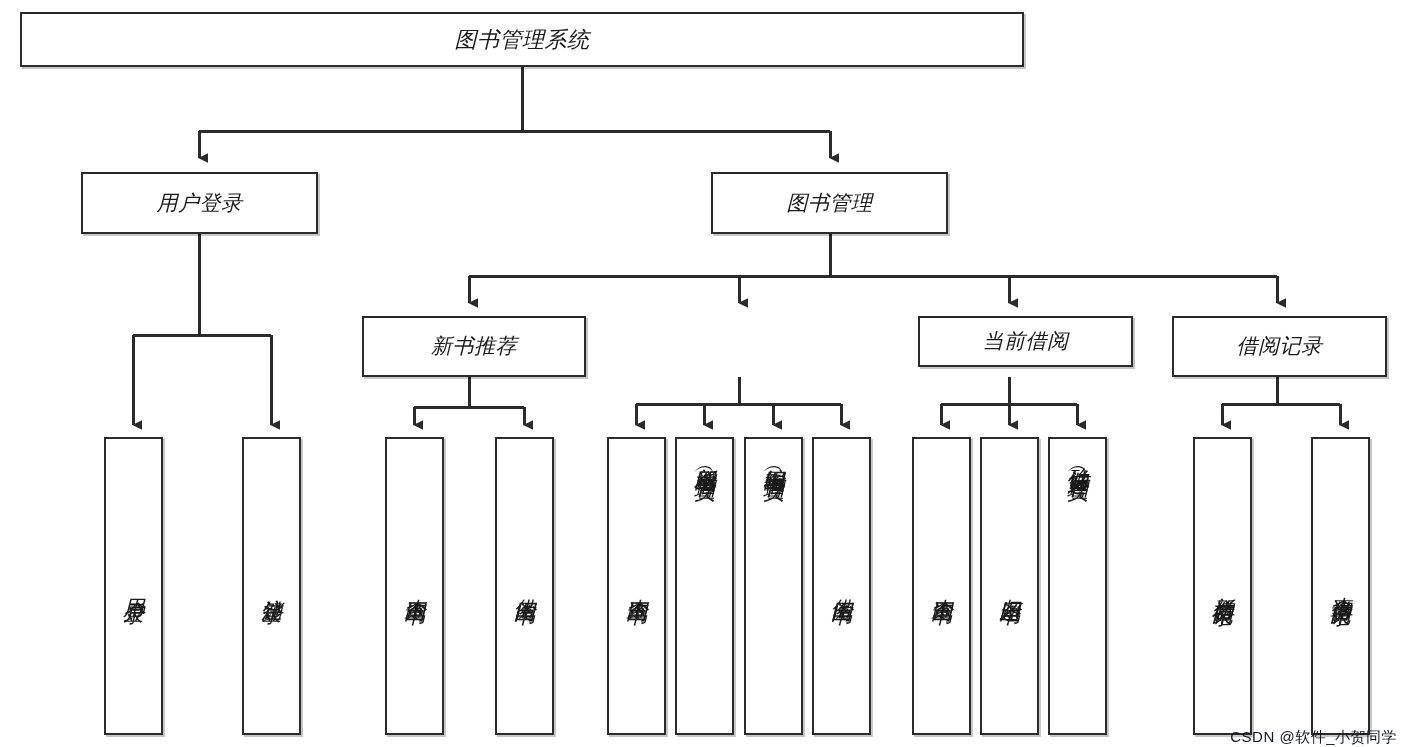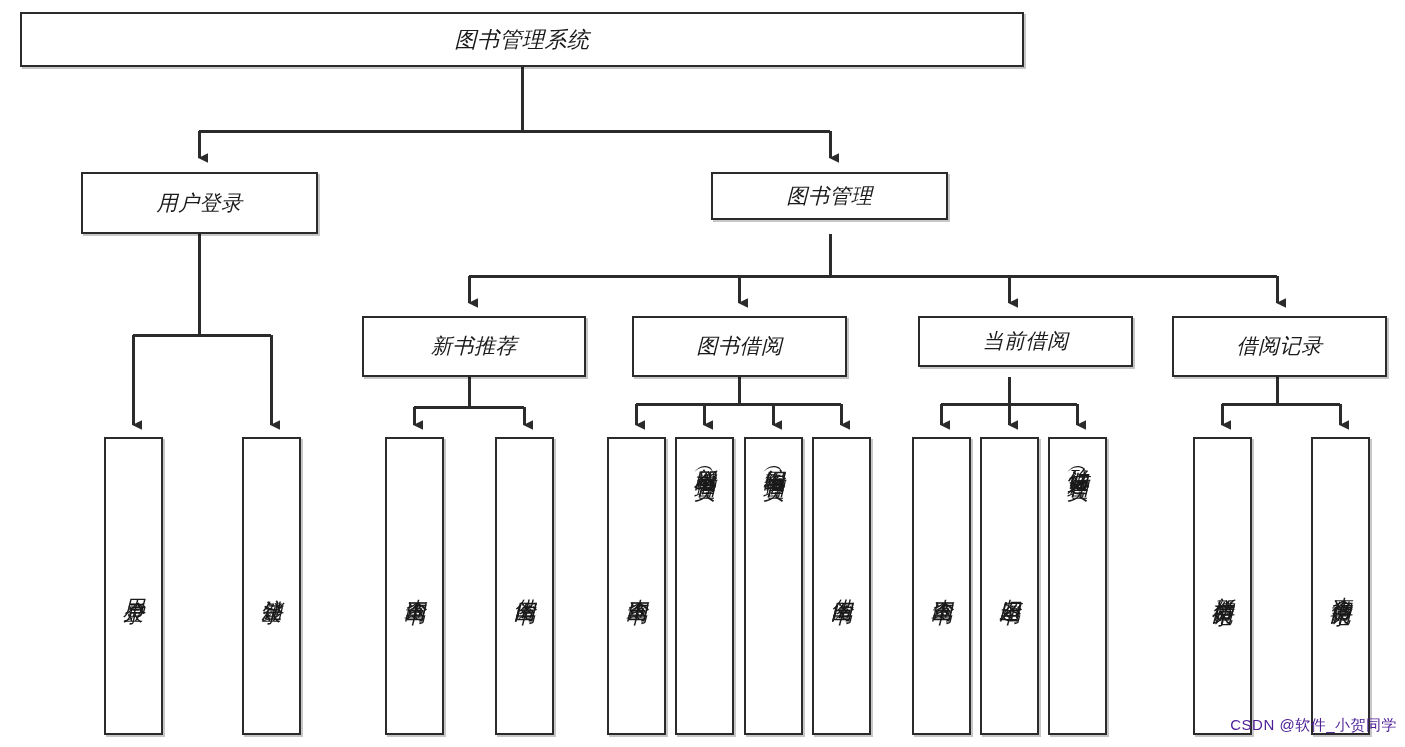--- a/index.html
+++ b/index.html
@@ -41,23 +41,23 @@
     text-orientation:upright;
     font-size:21px;
     line-height:1.05;
     letter-spacing:2px;
     white-space:pre-line;
   }
   .node.v.mid{align-items:center;padding-top:0;}
 
   #watermark{
     position:absolute;
-    right:8px;bottom:12px;
+    right:8px;bottom:0;
     font-size:15px;
-    color:#4c1d95;
+    color:#0f172a;
     letter-spacing:0.5px;
     user-select:none;
     white-space:nowrap;
   }
 </style>
 </head>
 <body>
 
 <div id="canvas">
 
@@ -112,31 +112,28 @@
   </svg>
 
   <div class="node root h" style="left:20px;top:12px;width:1004px;height:55px;">
     <span class="lbl">图书管理系统</span>
   </div>
 
   <div class="node h" style="left:81px;top:172px;width:237px;height:62px;">
     <span class="lbl">用户登录</span>
   </div>
 
-  <div class="node h" style="left:711px;top:172px;width:237px;height:48px;">
+  <div class="node h" style="left:711px;top:172px;width:237px;height:62px;">
     <span class="lbl">图书管理</span>
   </div>
 
   <div class="node h" style="left:362px;top:316px;width:224px;height:61px;">
     <span class="lbl">新书推荐</span>
   </div>
 
-  <div class="node h" style="left:632px;top:316px;width:215px;height:61px;">
-    <span class="lbl">图书借阅</span>
-  </div>
 
   <div class="node h" style="left:902px;top:316px;width:215px;height:51px;margin-left:16px;">
     <span class="lbl">当前借阅</span>
   </div>
 
   <div class="node h" style="left:1172px;top:316px;width:215px;height:61px;">
     <span class="lbl">借阅记录</span>
   </div>
 
   <div class="node v mid" style="left:104px;top:437px;width:59px;height:298px;">

